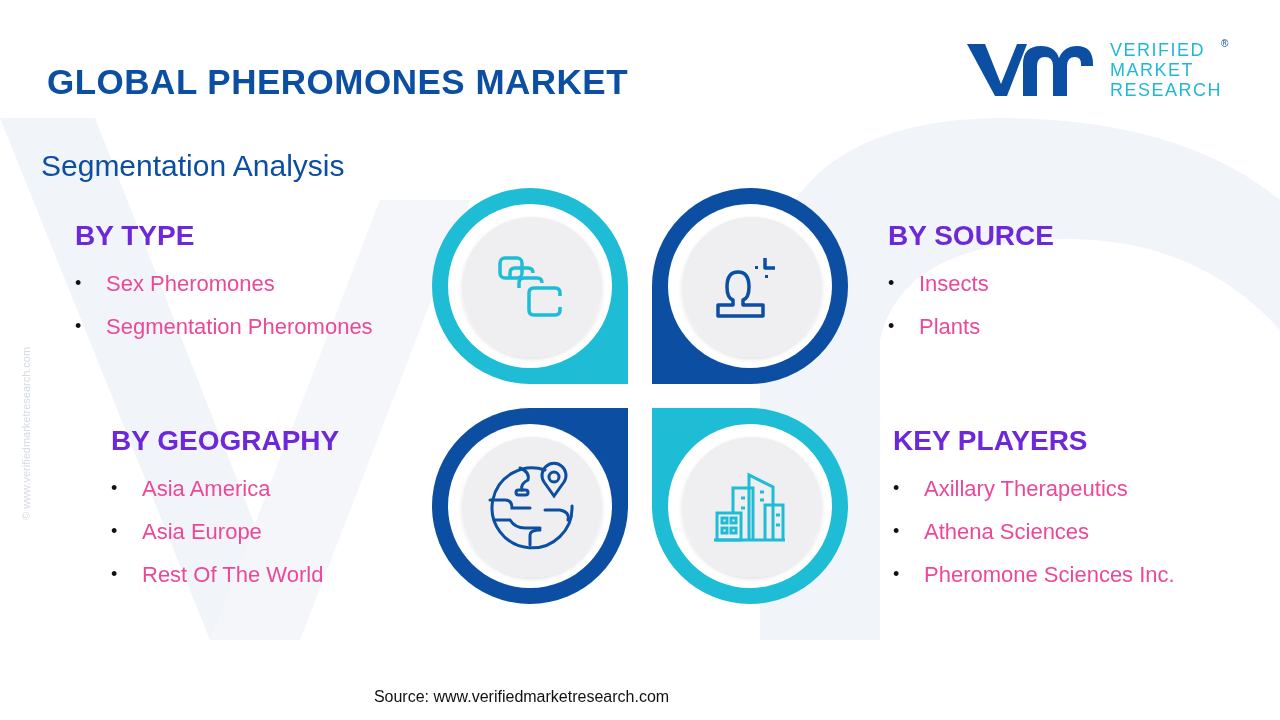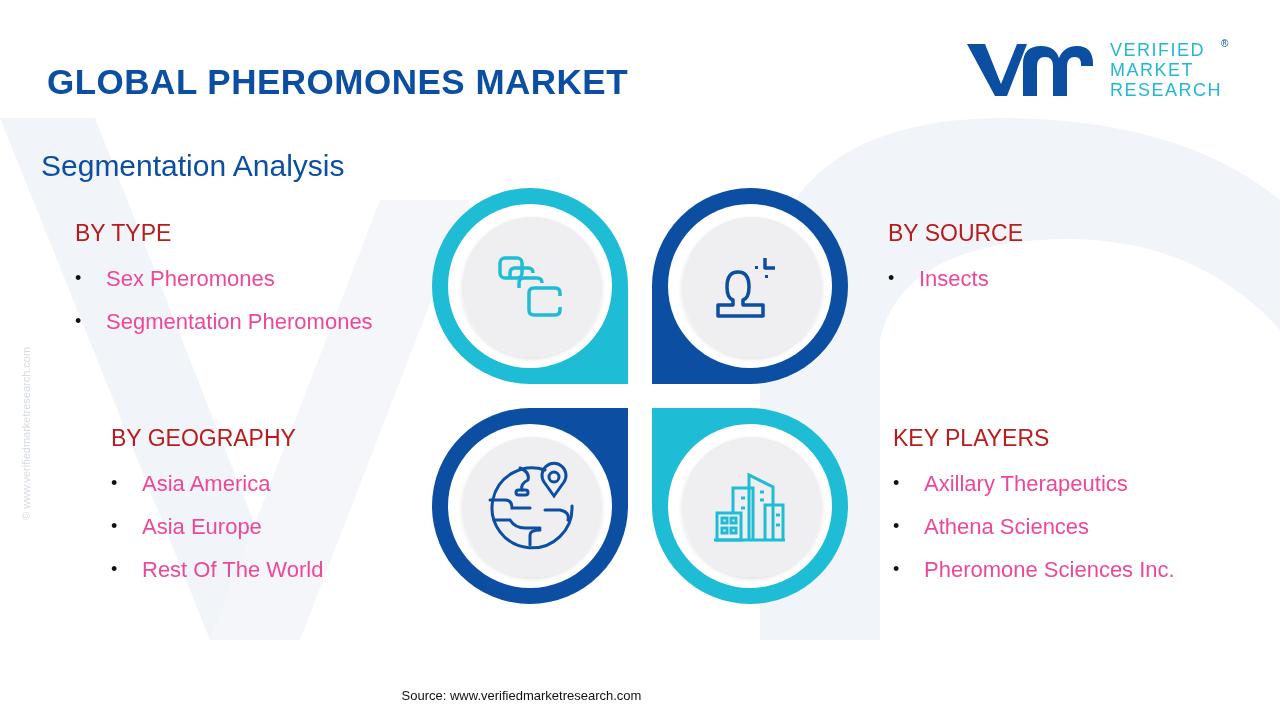--- a/index.html
+++ b/index.html
@@ -4,26 +4,26 @@
 <style>
   * { margin:0; padding:0; box-sizing:border-box; }
   body { width:1280px; height:720px; overflow:hidden; background:#ffffff; font-family:"Liberation Sans", sans-serif; position:relative; }
   .bg-watermark { position:absolute; left:0; top:0; width:1280px; height:720px; z-index:0; }
   .title { position:absolute; left:47px; top:46px; font-size:35px; font-weight:700; color:#0b4ea2; letter-spacing:0.5px;margin-top:16px; }
   .logo { position:absolute; left:965px; top:38px; width:270px; height:66px; }
   .logo-text { position:absolute; left:1110px; top:40px; font-size:18px; font-weight:400; color:#22b8d4; line-height:20px; letter-spacing:1.5px; }
   .logo-reg { position:absolute; left:1221px; top:38px; font-size:10px; color:#0b4ea2; }
   .subtitle { position:absolute; left:41px; top:149px; font-size:30px; color:#0b4ea2; font-weight:400; }
   .seg { position:absolute; }
-  .seg-head { font-size:23px; font-weight:400; color:#b91c1c; margin-bottom:10px; }
+  .seg-head { font-size:28px; font-weight:700; color:#6d28d9; margin-bottom:10px; }
   .seg ul { list-style:none; }
   .seg li { font-size:22px; color:#ec4899; height:43px; line-height:43px; position:relative; padding-left:31px; }
   .seg li::before { content:"•"; position:absolute; left:0; top:0; font-size:18px; color:#111; }
   .watermark-side { position:absolute; left:20px; top:520px; transform:rotate(-90deg); transform-origin:left top; font-size:11px; color:#d5dbe4; white-space:nowrap; }
-  .source { position:absolute; left:0; width:1043px; top:688px; text-align:center; font-size:13px; color:#111; }
+  .source { position:absolute; left:0; width:1043px; top:688px; text-align:center; font-size:16px; color:#111; }
   .drops { position:absolute; left:0; top:0; width:1280px; height:720px; z-index:1; }
   .text-layer { position:relative; z-index:3; }
 </style>
 </head>
 <body>
 
 <svg class="bg-watermark" viewBox="0 0 1280 720">
   <path d="M0 118 L95 118 L300 640 L210 640 Z" fill="#f1f4f8"></path>
   <path d="M210 640 L300 640 L470 200 L380 200 Z" fill="#f4f6fa"></path>
   <path d="M760 640 L760 330 Q760 120 1000 118 Q1180 118 1280 200 L1280 330 Q1190 230 1040 240 Q900 250 880 340 L880 640 Z" fill="#f1f4f8"></path>
@@ -52,20 +52,21 @@
     <ul>
       <li>Sex Pheromones</li>
       <li>Segmentation Pheromones</li>
     </ul>
   </div>
 
   <div class="seg" style="left:888px; top:220px;">
     <div class="seg-head">BY SOURCE</div>
     <ul>
       <li>Insects</li>
+      <li>Plants</li>
     </ul>
   </div>
 
   <div class="seg" style="left:111px; top:425px;">
     <div class="seg-head">BY GEOGRAPHY</div>
     <ul>
       <li>Asia America</li>
       <li>Asia Europe</li>
       <li>Rest Of The World</li>
     </ul>

